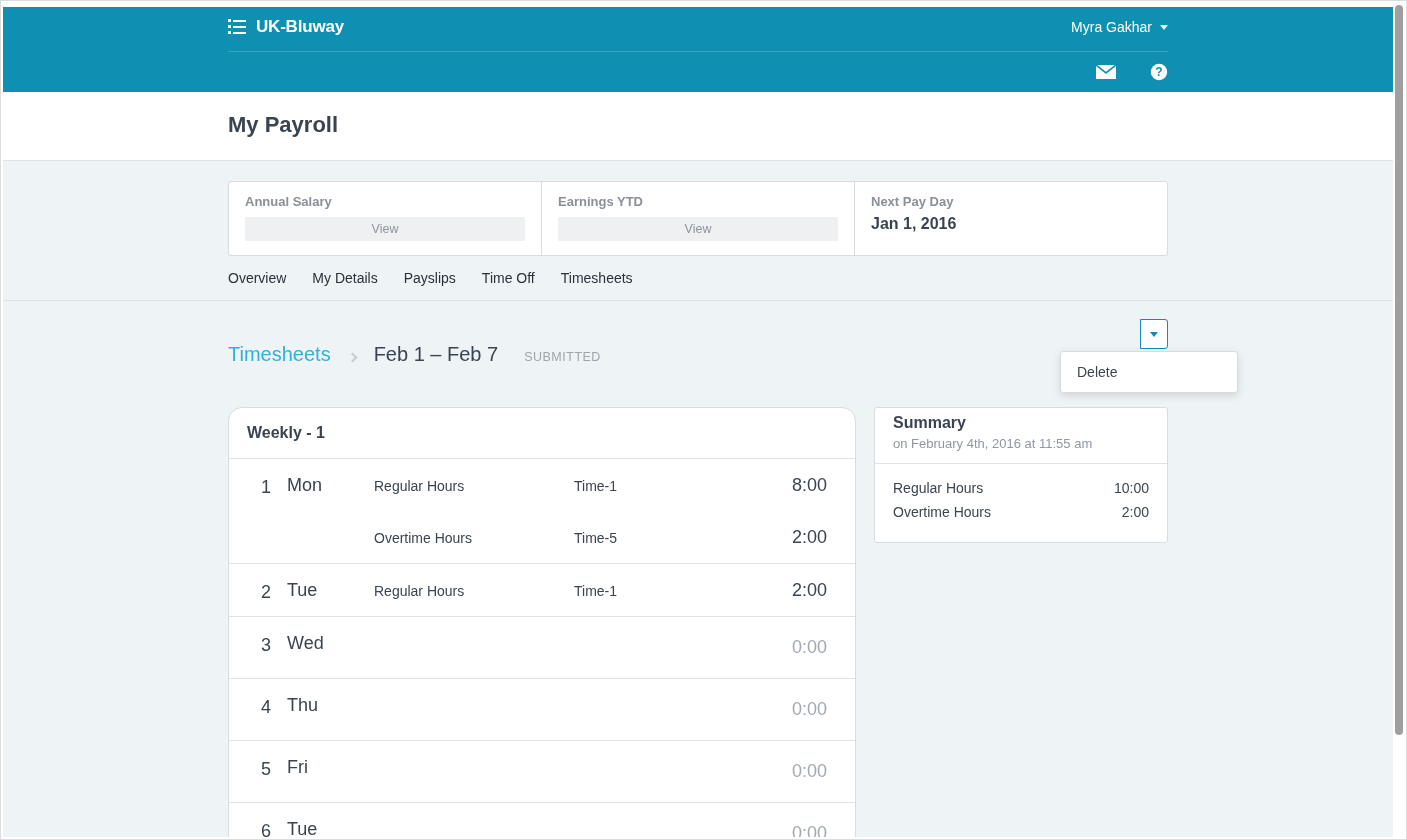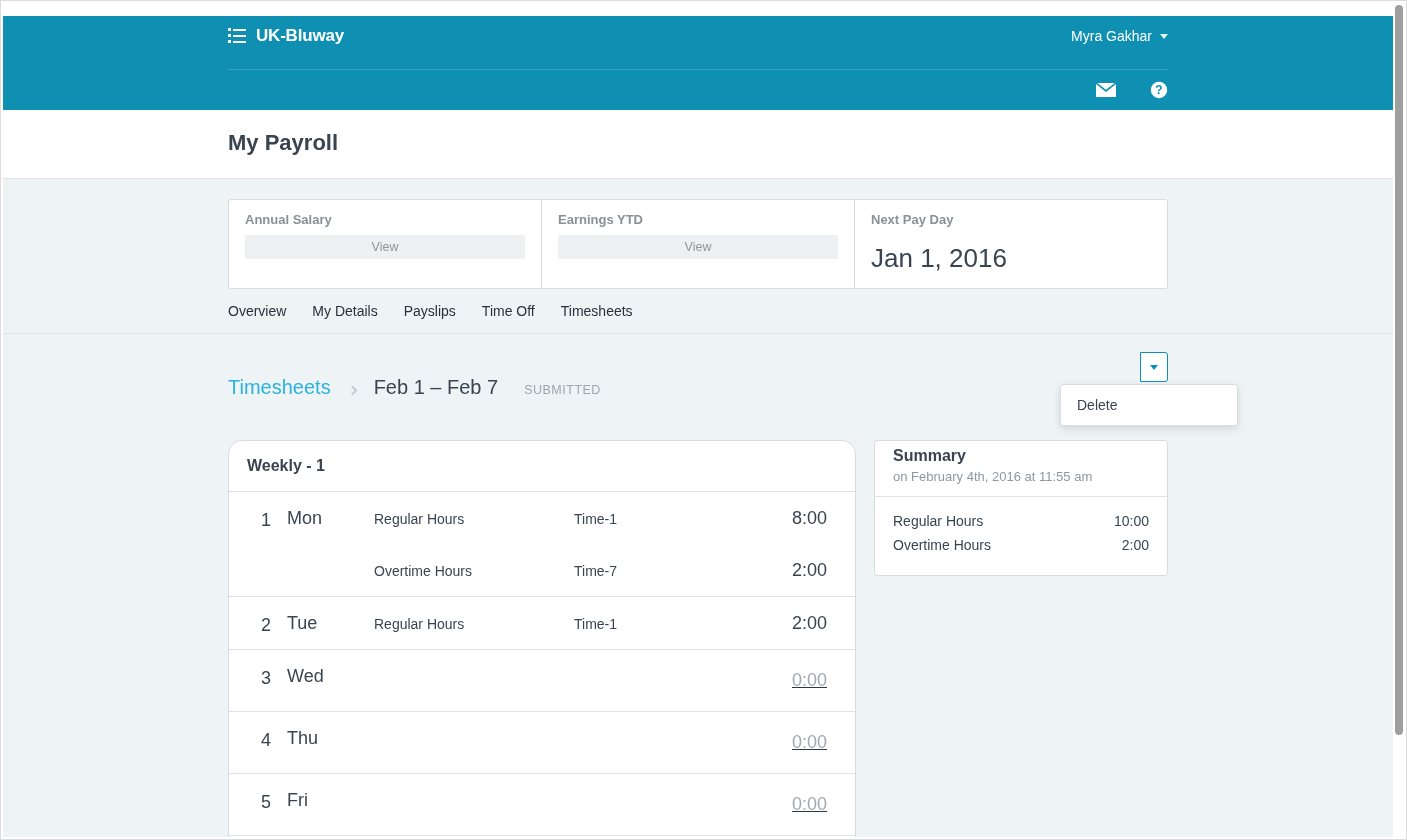--- a/index.html
+++ b/index.html
@@ -58,21 +58,21 @@
 
   
   .topbar {
     background: var(--teal);
     color: #fff;
     padding: 0;
   }
   .topbar-inner {
     position: relative;
     max-width: 1392px;
-    margin: 13px auto;
+    margin: 4px auto;
     padding: 0 225px;
     height: 40px;
     display: flex;
     align-items: center;
     justify-content: space-between;
   }
   .brand-wrap {
     display: flex;
     align-items: center;
     gap: 10px;
@@ -186,23 +186,23 @@
     height: 24px;
     background: var(--stripe-bg);
     border-radius: 1px;
     display: flex;
     align-items: center;
     justify-content: center;
     font-size: 12.5px;
     color: #8f959d;
   }
   .card-value {
-    margin-top: 16px;
-    font-size: 26px;
-    font-weight: 400;
+    margin-top: 6px;
+    font-size: 16px;
+    font-weight: 700;
     color: var(--text-dark2);
   }
 
   
   .sub-nav {
     background: var(--page-bg);
     padding: 14px 225px 14px 225px;
   }
   .sub-nav-inner {
     display: flex;
@@ -350,21 +350,21 @@
   }
   .entry {
     display:flex;
     align-items:center;
     padding: 16px 0 15px 0;
   }
   .entry .col-type { width: 200px; font-size:14px; color: var(--text-dark2); }
   .entry .col-label{ width: 190px; font-size:14px; color: var(--text-dark2); }
   .entry .col-val  { margin-left:auto; font-size:18px; padding-right:28px; color: var(--text-dark2); text-align:center; }
   .entry.empty .col-val { color: var(--muted); }
-  .entry.empty { padding: 20px 0 20px 0; text-decoration: underline; }
+  .entry.empty { padding: 20px 0 20px 0; }
 
   .summary-card {
     width: 294px;
     background:#fff;
     border:1px solid var(--panel-border);
     border-radius:3px;
     position: relative;
   }
   .summary-head {
     padding: 6px 18px 4px 18px;
@@ -495,21 +495,21 @@
                 <div class="day-index">1</div>
                 <div class="day-name">Mon</div>
                 <div class="day-entries">
                   <div class="entry">
                     <div class="col-type">Regular Hours</div>
                     <div class="col-label">Time-1</div>
                     <div class="col-val">8:00</div>
                   </div>
                   <div class="entry">
                     <div class="col-type">Overtime Hours</div>
-                    <div class="col-label">Time-7</div>
+                    <div class="col-label">Time-5</div>
                     <div class="col-val">2:00</div>
                   </div>
                 </div>
               </div>
               <div class="day-row">
                 <div class="day-index">2</div>
                 <div class="day-name">Tue</div>
                 <div class="day-entries">
                   <div class="entry">
                     <div class="col-type">Regular Hours</div>

